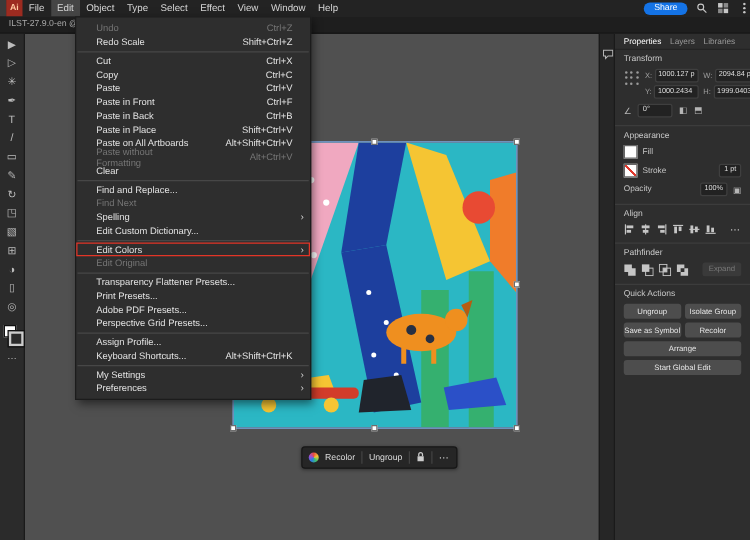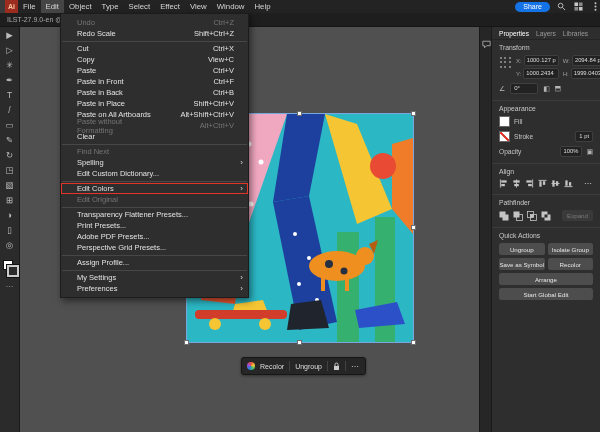--- a/index.html
+++ b/index.html
@@ -390,21 +390,21 @@
         <span>Redo Scale</span>
         <span class="sc">Shift+Ctrl+Z</span>
       </div>
     <div class="msep"></div>
     <div class="mi">
         <span>Cut</span>
         <span class="sc">Ctrl+X</span>
       </div>
     <div class="mi">
         <span>Copy</span>
-        <span class="sc">View+C</span>
+        <span class="sc">Ctrl+C</span>
       </div>
     <div class="mi">
         <span>Paste</span>
         <span class="sc">Ctrl+V</span>
       </div>
     <div class="mi">
         <span>Paste in Front</span>
         <span class="sc">Ctrl+F</span>
       </div>
     <div class="mi">
@@ -421,20 +421,24 @@
       </div>
     <div class="mi disabled">
         <span>Paste without Formatting</span>
         <span class="sc">Alt+Ctrl+V</span>
       </div>
     <div class="mi">
         <span>Clear</span>
         <span class="sc"></span>
       </div>
     <div class="msep"></div>
+    <div class="mi">
+        <span>Find and Replace...</span>
+        <span class="sc"></span>
+      </div>
     <div class="mi disabled">
         <span>Find Next</span>
         <span class="sc"></span>
       </div>
     <div class="mi has-sub">
         <span>Spelling</span>
         <span class="sc"></span>
       </div>
     <div class="mi">
         <span>Edit Custom Dictionary...</span>
@@ -464,20 +468,24 @@
       </div>
     <div class="mi">
         <span>Perspective Grid Presets...</span>
         <span class="sc"></span>
       </div>
     <div class="msep"></div>
     <div class="mi">
         <span>Assign Profile...</span>
         <span class="sc"></span>
       </div>
+    <div class="mi">
+        <span>Keyboard Shortcuts...</span>
+        <span class="sc">Alt+Shift+Ctrl+K</span>
+      </div>
     <div class="msep"></div>
     <div class="mi has-sub">
         <span>My Settings</span>
         <span class="sc"></span>
       </div>
     <div class="mi has-sub">
         <span>Preferences</span>
         <span class="sc"></span>
       </div>
   </div>

